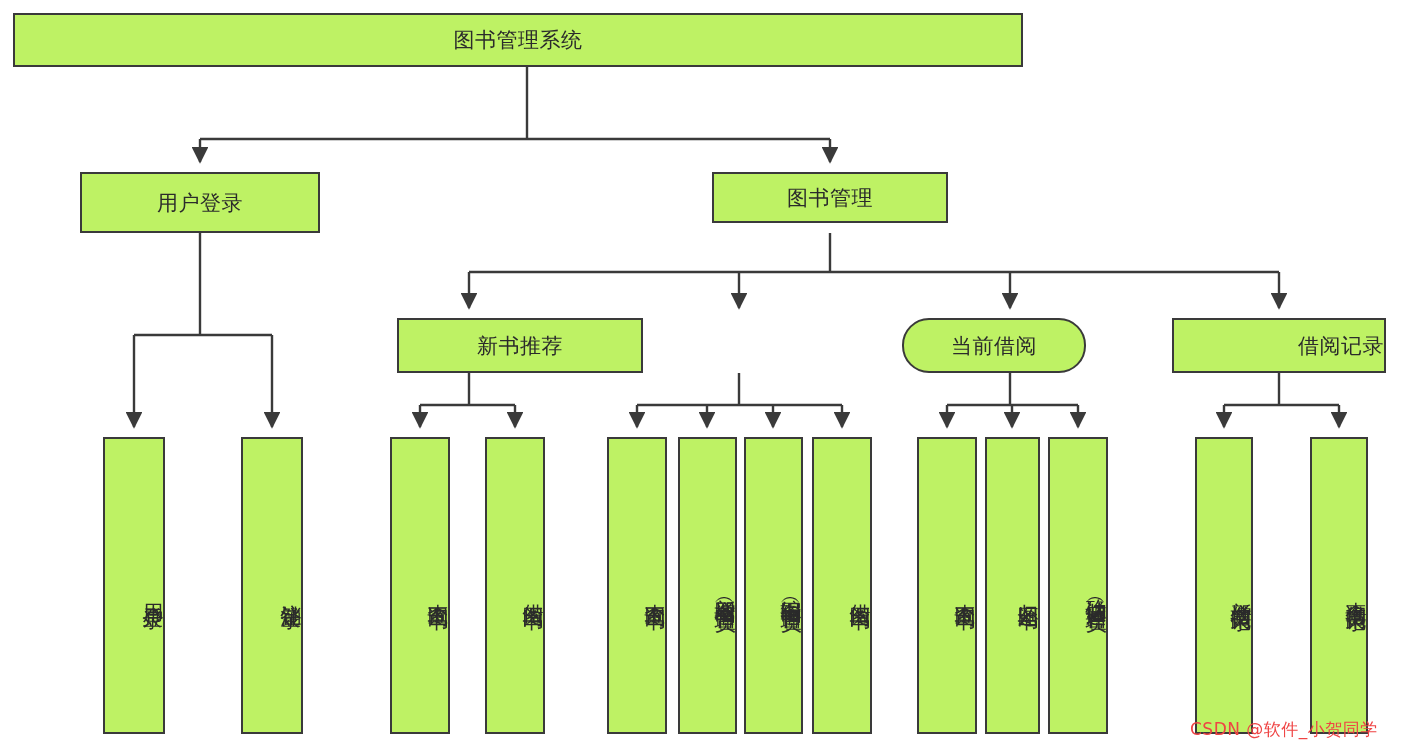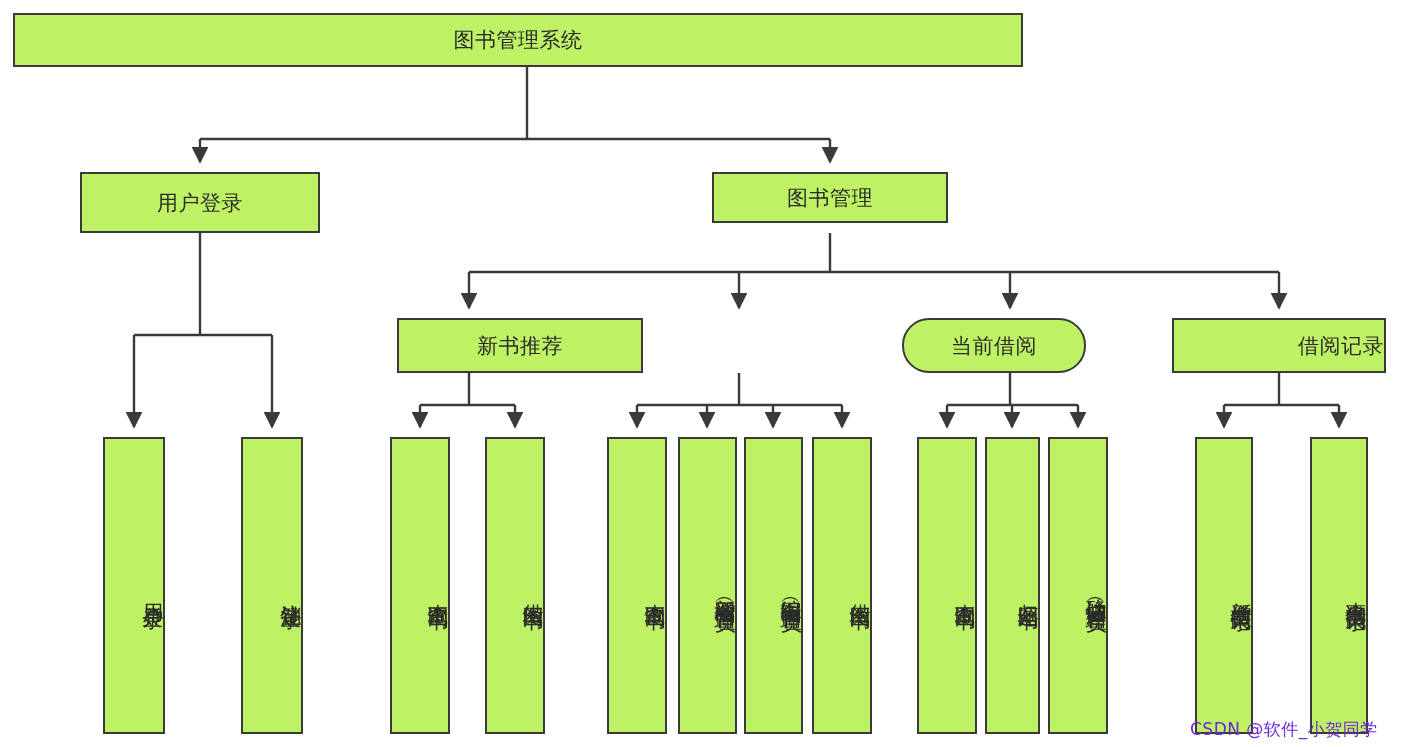--- a/index.html
+++ b/index.html
@@ -48,21 +48,21 @@
     justify-content: center;
     line-height: 1.02;
   }
   .node.vert > span {
     writing-mode: vertical-rl;
     text-orientation: upright;
   }
   .watermark {
     position: absolute;
     font-size: 17px;
-    color: #6d28d9;
+    color: #ef4444;
     white-space: nowrap;
     letter-spacing: 0.5px;
   }
 </style>
 </head>
 <body>
 
 <div id="canvas">
 
   <svg class="wires" viewBox="0 0 1405 747" xmlns="http://www.w3.org/2000/svg">

